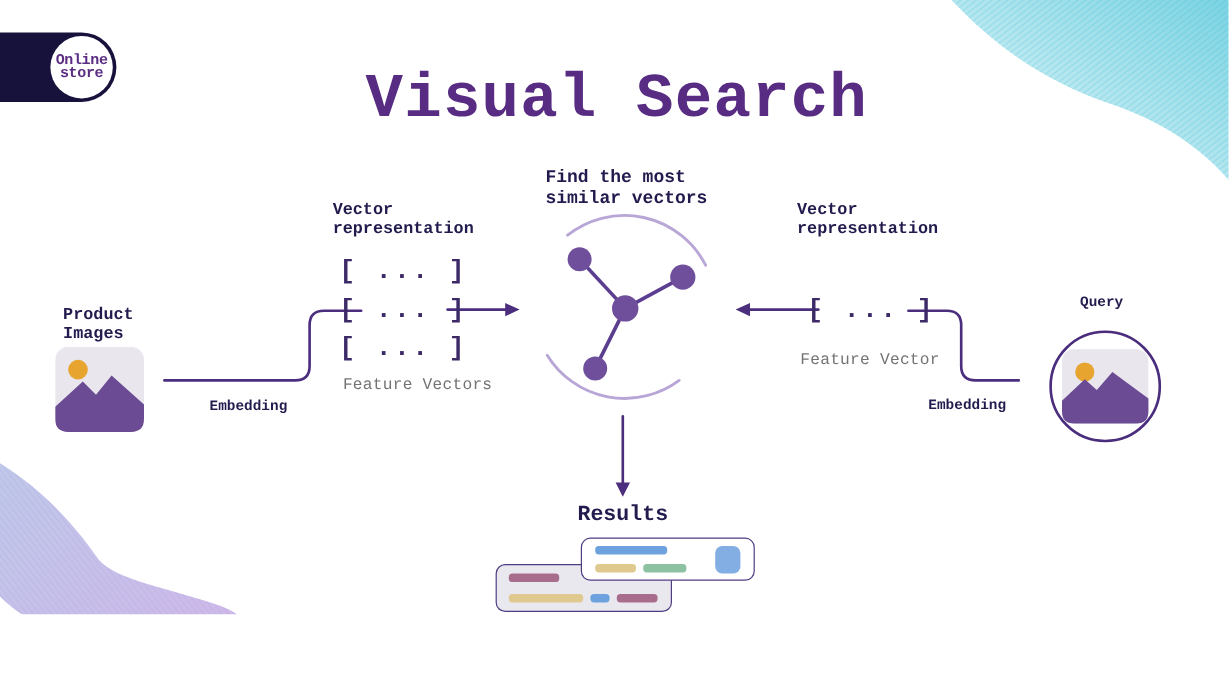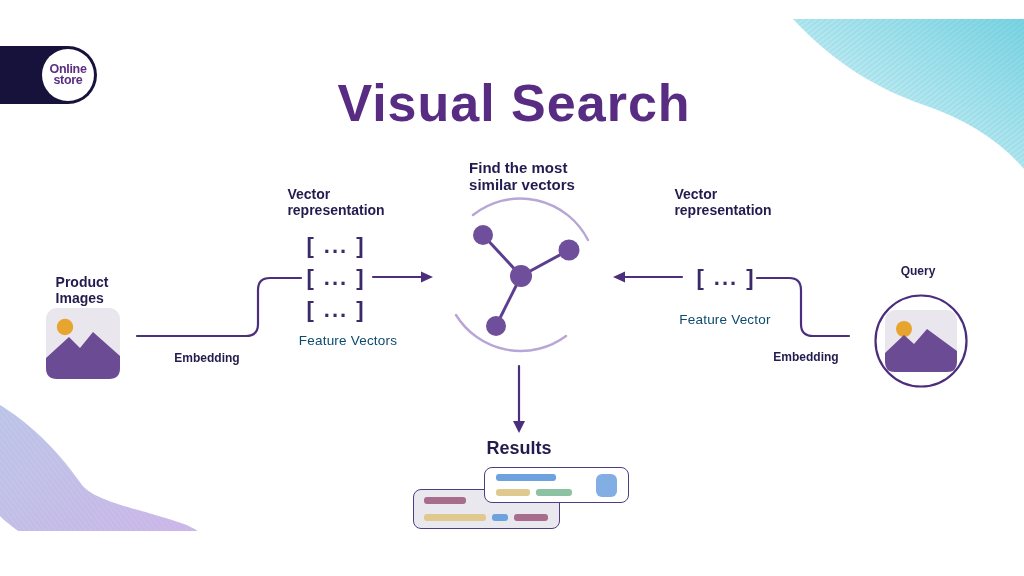--- a/index.html
+++ b/index.html
@@ -1,38 +1,37 @@
 <!DOCTYPE html>
 <html><head>
 <meta charset="utf-8">
 <style>
   html,body{margin:0;padding:0;background:#fff;}
   .slide{
     position:relative;width:1024px;height:512px;overflow:hidden;background:#ffffff;
-    font-family:Liberation Sans, sans-serif;
-    margin-top:19px;
+    font-family:Liberation Mono, monospace;
   }
   svg.layer{position:absolute;left:0;top:0;pointer-events:none;}
 
   
   .logo-pill{position:absolute;left:0;top:27px;width:97px;height:58px;
     background:#17123b;border-radius:0 29px 29px 0;}
   .logo-circle{position:absolute;right:3px;top:3px;width:52px;height:52px;border-radius:50%;
     background:#ffffff;display:flex;flex-direction:column;align-items:center;justify-content:center;}
   .logo-circle span{color:#5b2d83;font-weight:bold;font-size:12.5px;line-height:11.5px;letter-spacing:-0.3px;}
 
   
   .title{position:absolute;left:514px;top:54px;transform:translateX(-50%);
     color:#582c83;font-size:52px;font-weight:600;letter-spacing:1px;white-space:nowrap;}
 
   
   .lbl{position:absolute;transform:translateX(-50%);white-space:nowrap;}
   .navy-bold{color:#221c4e;font-weight:bold;}
   .h2lines{font-size:14px;line-height:1.15;}
-  .muted{color:#0c4a6e;font-size:13.5px;font-weight:normal;letter-spacing:0.2px;}
+  .muted{color:#737373;font-size:13.5px;font-weight:normal;letter-spacing:0.2px;}
 
   .center-heading{font-size:15px;line-height:1.1;}
   .embed-lbl{font-size:12px;}
   .results-lbl{font-size:18px;}
 
   
   .vec-rows{position:absolute;transform:translateX(-50%);text-align:center;}
   .vec-row{height:32px;line-height:32px;font-size:22px;font-weight:600;
     color:#3c2a68;letter-spacing:2px;white-space:nowrap;}
 

